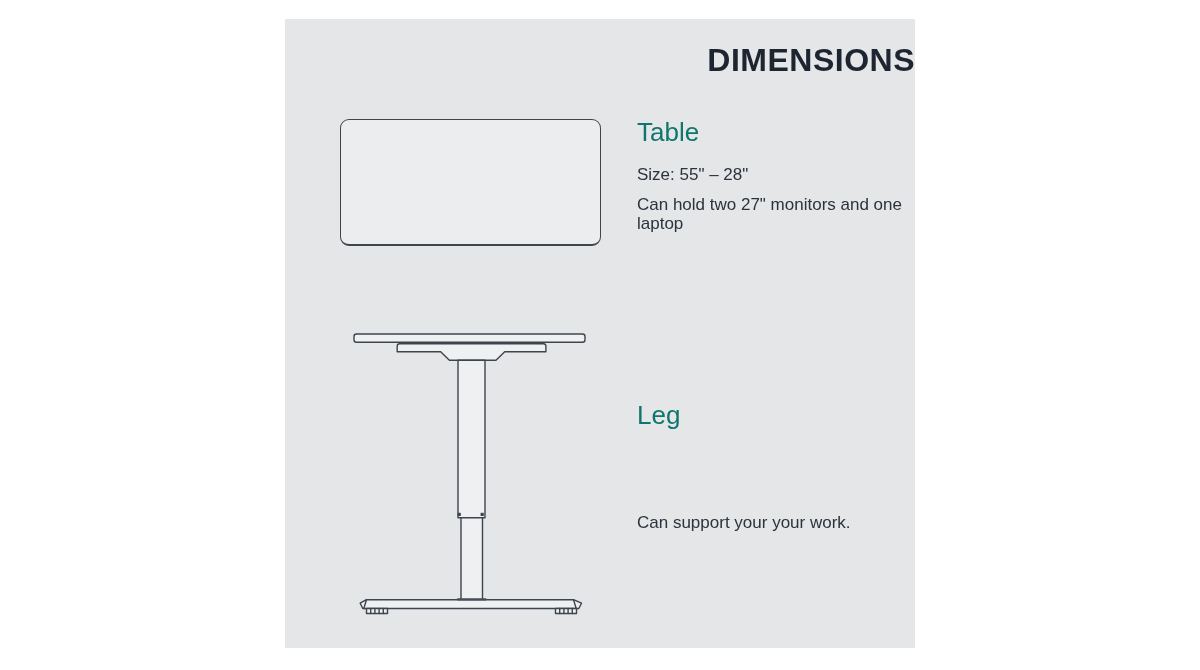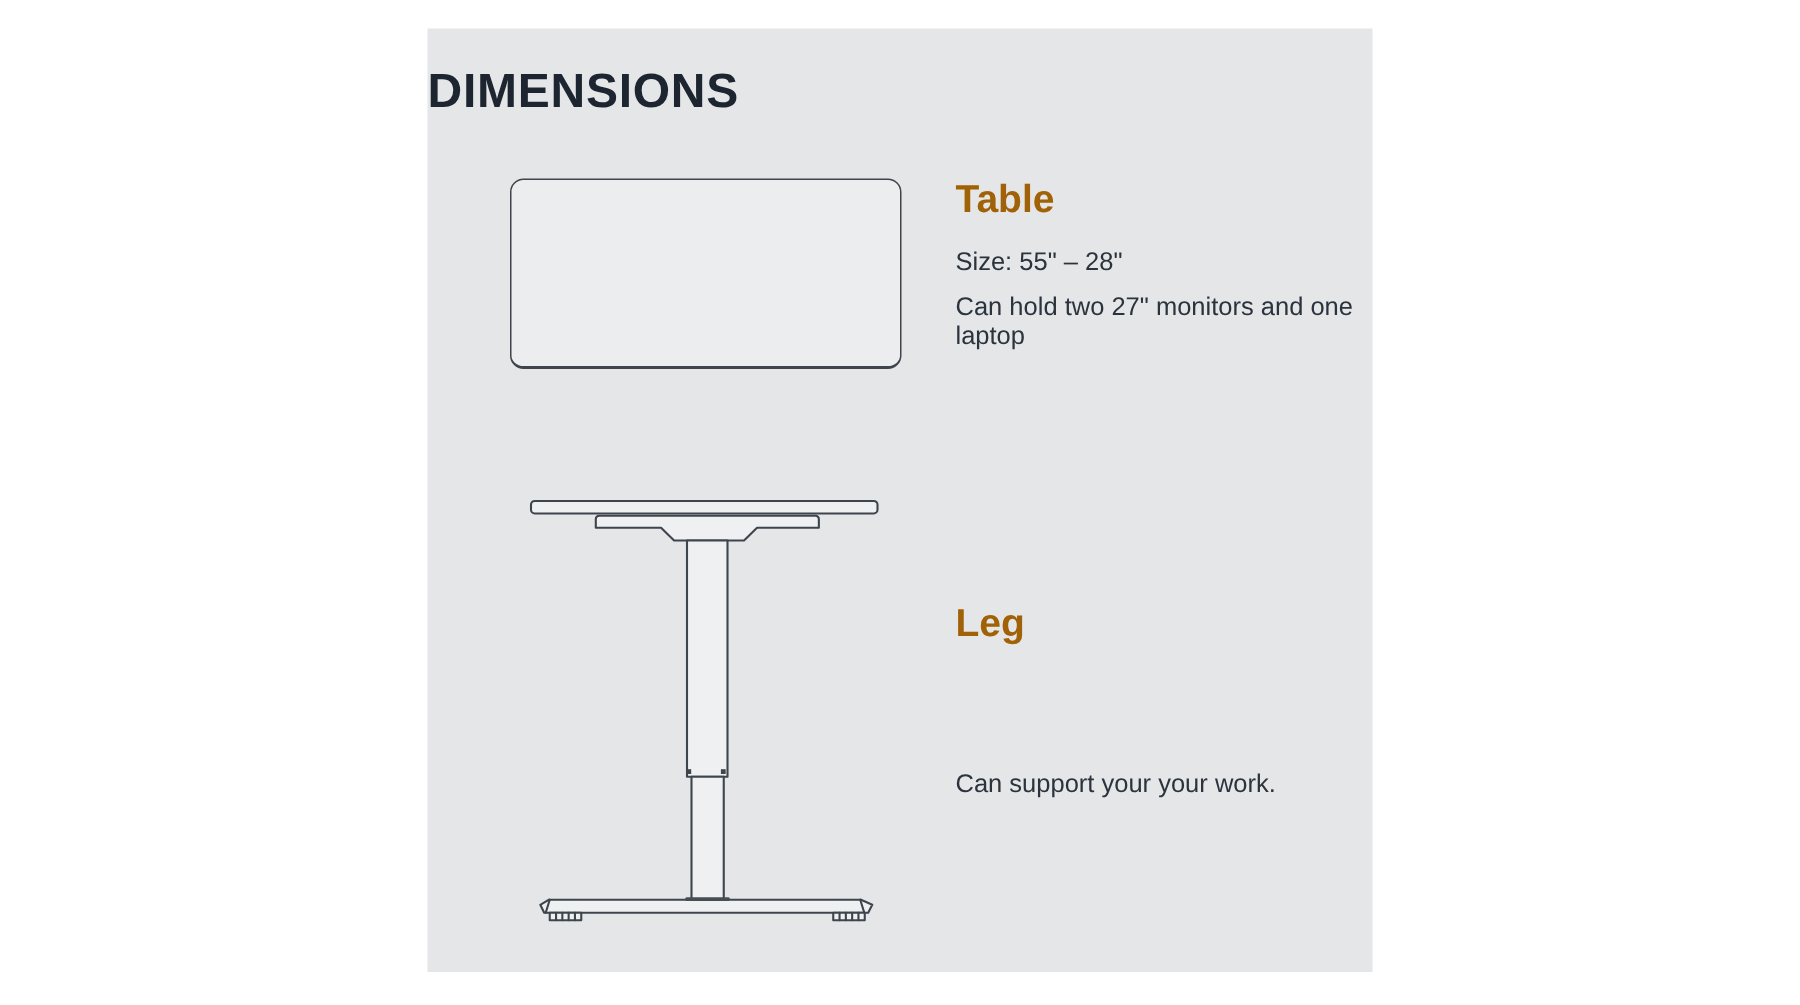--- a/index.html
+++ b/index.html
@@ -16,43 +16,43 @@
   .panel {
     position: absolute;
     left: 285px; top: 19px;
     width: 630px; height: 629px;
     background: #e4e6e8;
   }
   .title {
     position: absolute;
     left: 0; top: 25px;
     width: 100%;
-    text-align: left;
+    text-align: right;
     font-size: 32px;
     font-weight: 700;
     letter-spacing: 0.5px;
     color: #1d2530;
     line-height: 1;
   }
   
   .table-rect {
     position: absolute;
     left: 55px; top: 100px;
     width: 261px; height: 127px;
     background: #ebedef;
     border: 1.4px solid #3e454d;
     border-bottom-width: 2.4px;
     border-radius: 9px;
   }
   .section-heading {
     position: absolute;
     left: 352px;
     font-size: 26px;
-    font-weight: 700;
-    color: #a16207;
+    font-weight: 400;
+    color: #0f766e;
     line-height: 1.15;
   }
   .body-text {
     position: absolute;
     left: 352px;
     width: 282px;
     font-size: 17px;
     font-weight: 400;
     color: #2b333d;
     line-height: 19px;

